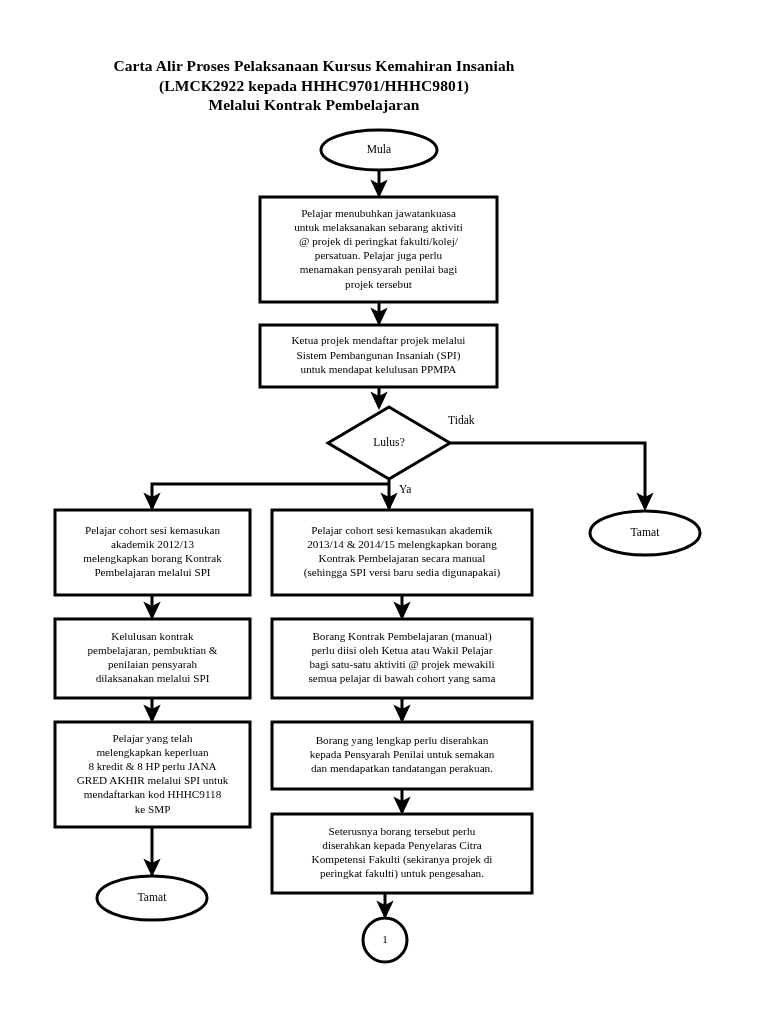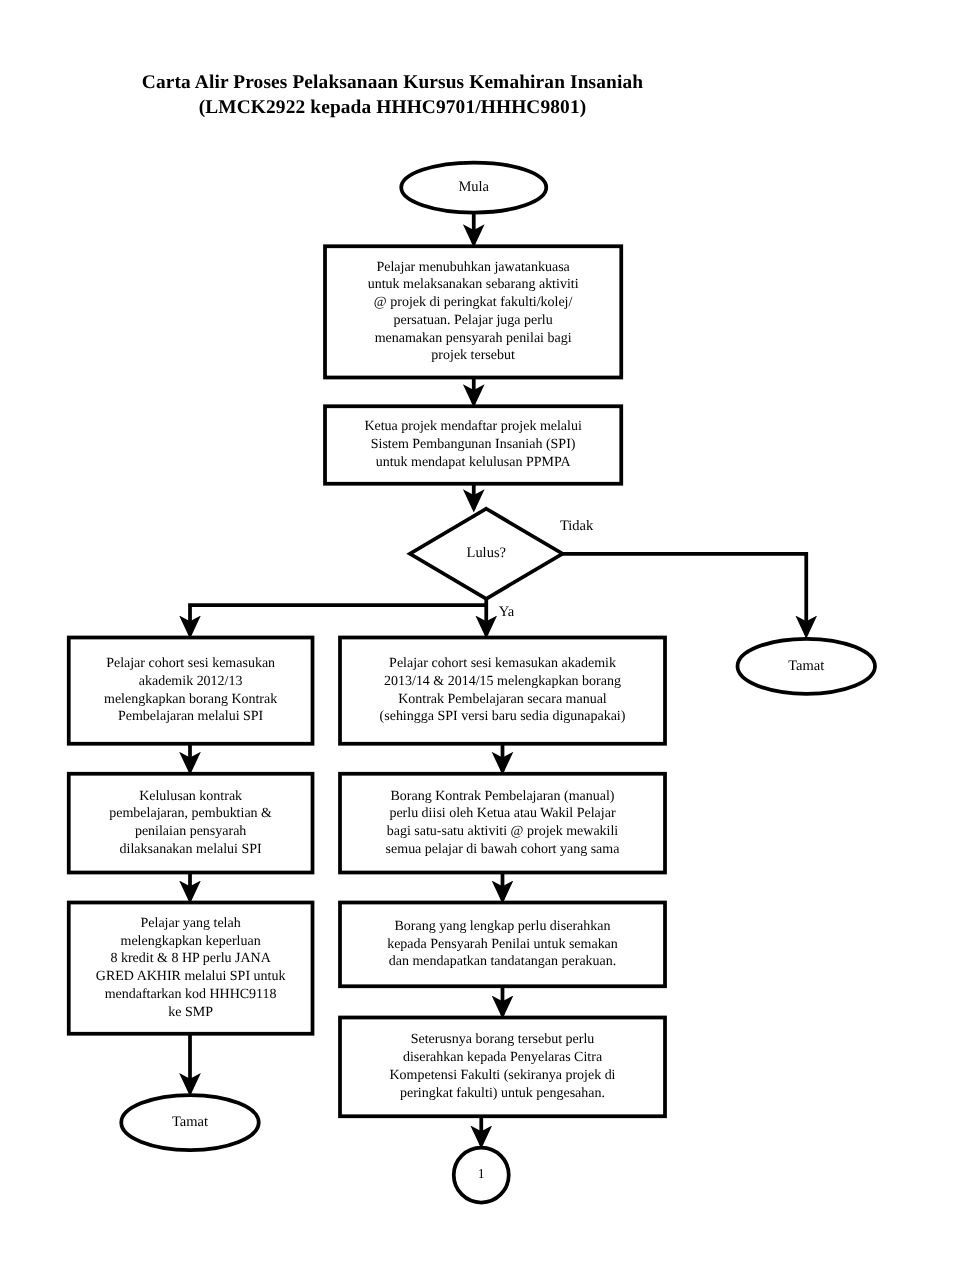--- a/index.html
+++ b/index.html
@@ -82,20 +82,21 @@
   }
 </style>
 </head>
 <body>
 
 <div id="flowchart-root">
 
   <div class="title-block">
     <span class="title-line">Carta Alir Proses Pelaksanaan Kursus Kemahiran Insaniah</span>
     <span class="title-line">(LMCK2922 kepada HHHC9701/HHHC9801)</span>
+    <span class="title-line">Melalui Kontrak Pembelajaran</span>
   </div>
 
   <svg class="chart-svg" viewBox="0 0 768 1024" xmlns="http://www.w3.org/2000/svg">
     <defs>
       <marker id="arrowhead" markerWidth="7" markerHeight="7" refX="5.2" refY="3.1" orient="auto" markerUnits="strokeWidth">
         <path d="M 0 0.2 L 6.2 3.1 L 0 6.0 L 1.5 3.1 z" fill="#000000"></path>
       </marker>
     </defs>
     <g id="edge-layer">
         <path d="M 379 170 L 379 195" class="connector" marker-end="url(#arrowhead)"></path>

